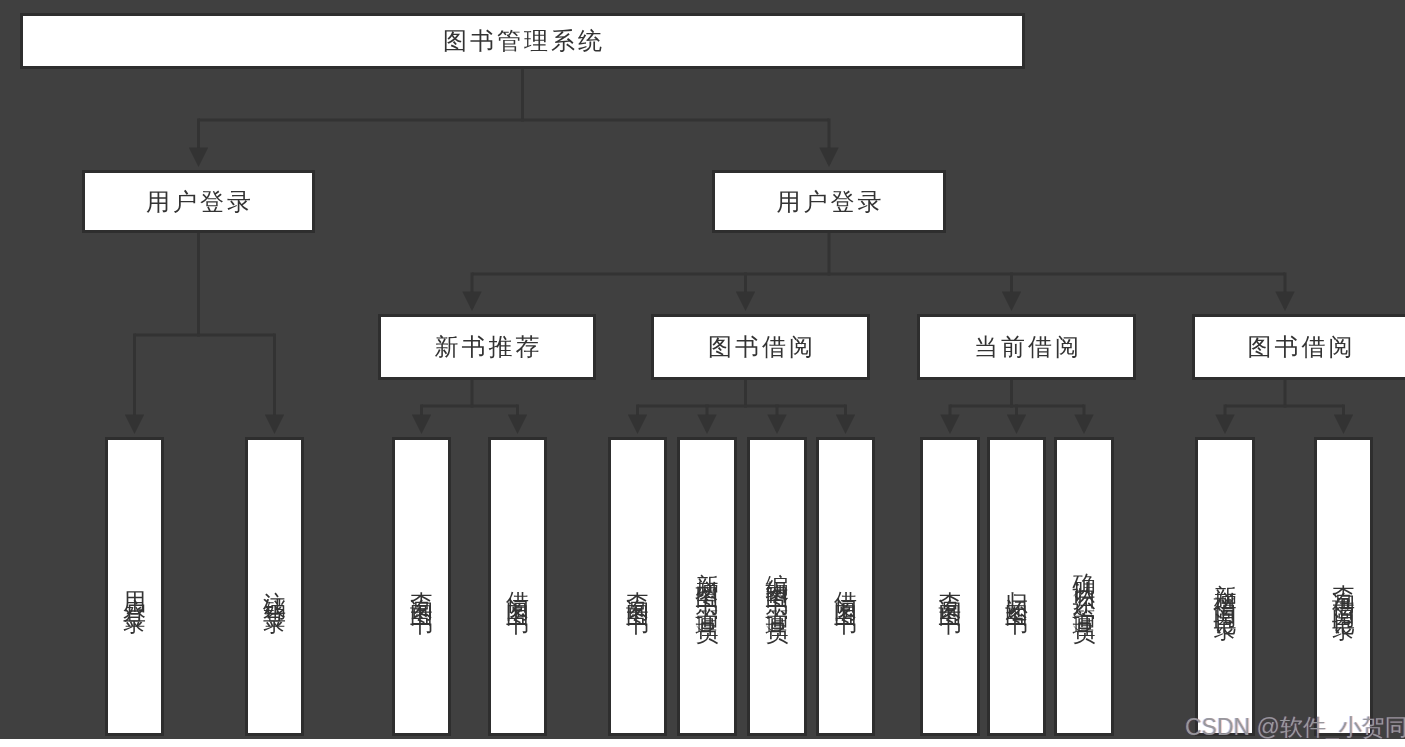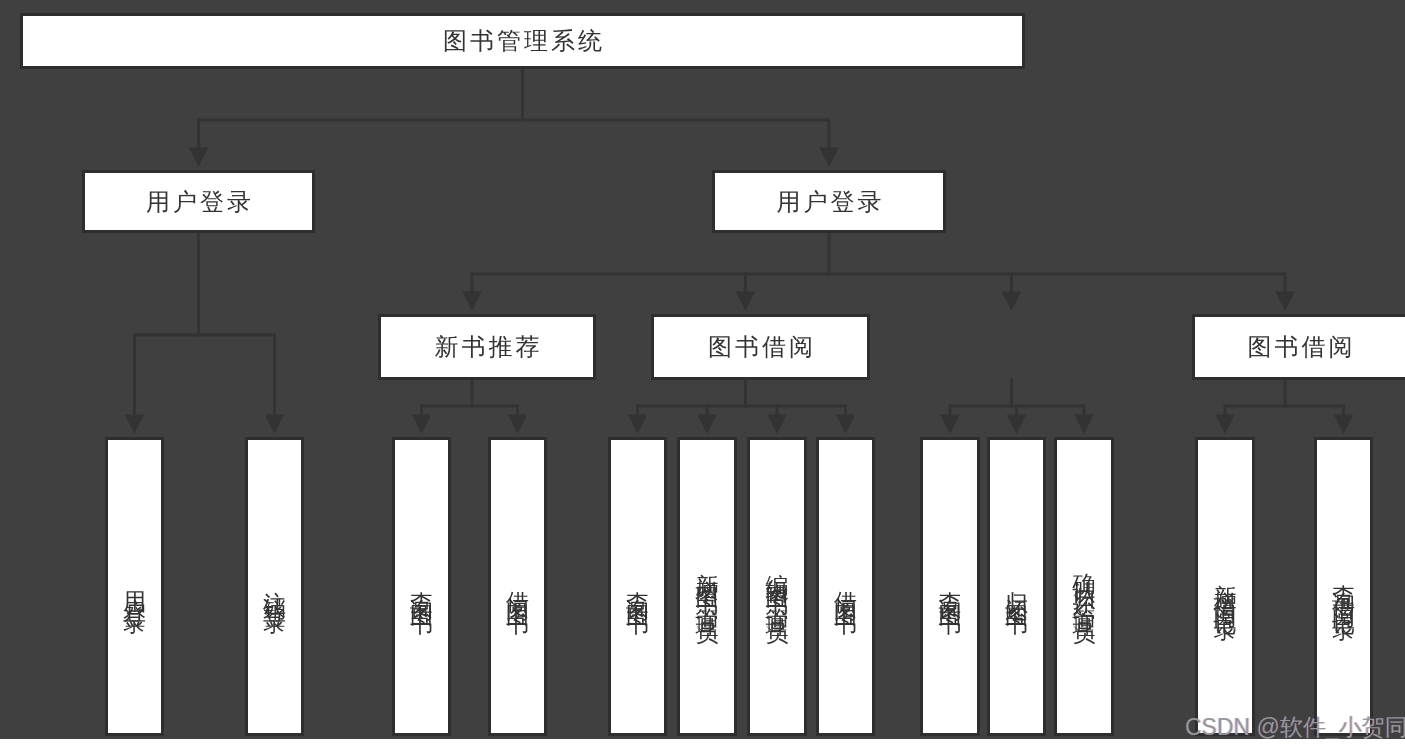--- a/index.html
+++ b/index.html
@@ -115,20 +115,23 @@
   <div class="box lvl2" style="left:712px;width:234px">
     <span class="hlabel">用户登录</span>
   </div>
 
   <div class="box lvl3" style="left:363px;width:218px">
     <span class="hlabel">新书推荐</span>
   </div>
   <div class="box lvl3" style="left:636px;width:219px">
     <span class="hlabel">图书借阅</span>
   </div>
+  <div class="box lvl3" style="left:902px;width:219px">
+    <span class="hlabel">当前借阅</span>
+  </div>
   <div class="box lvl3" style="left:1177px;width:216px">
     <span class="hlabel">图书借阅</span>
   </div>
 
   <div class="box leaf" style="left:105px;width:59px">
     <span class="vlabel">用户登录</span>
   </div>
   <div class="box leaf" style="left:245px;width:59px">
     <span class="vlabel">注销登录</span>
   </div>

